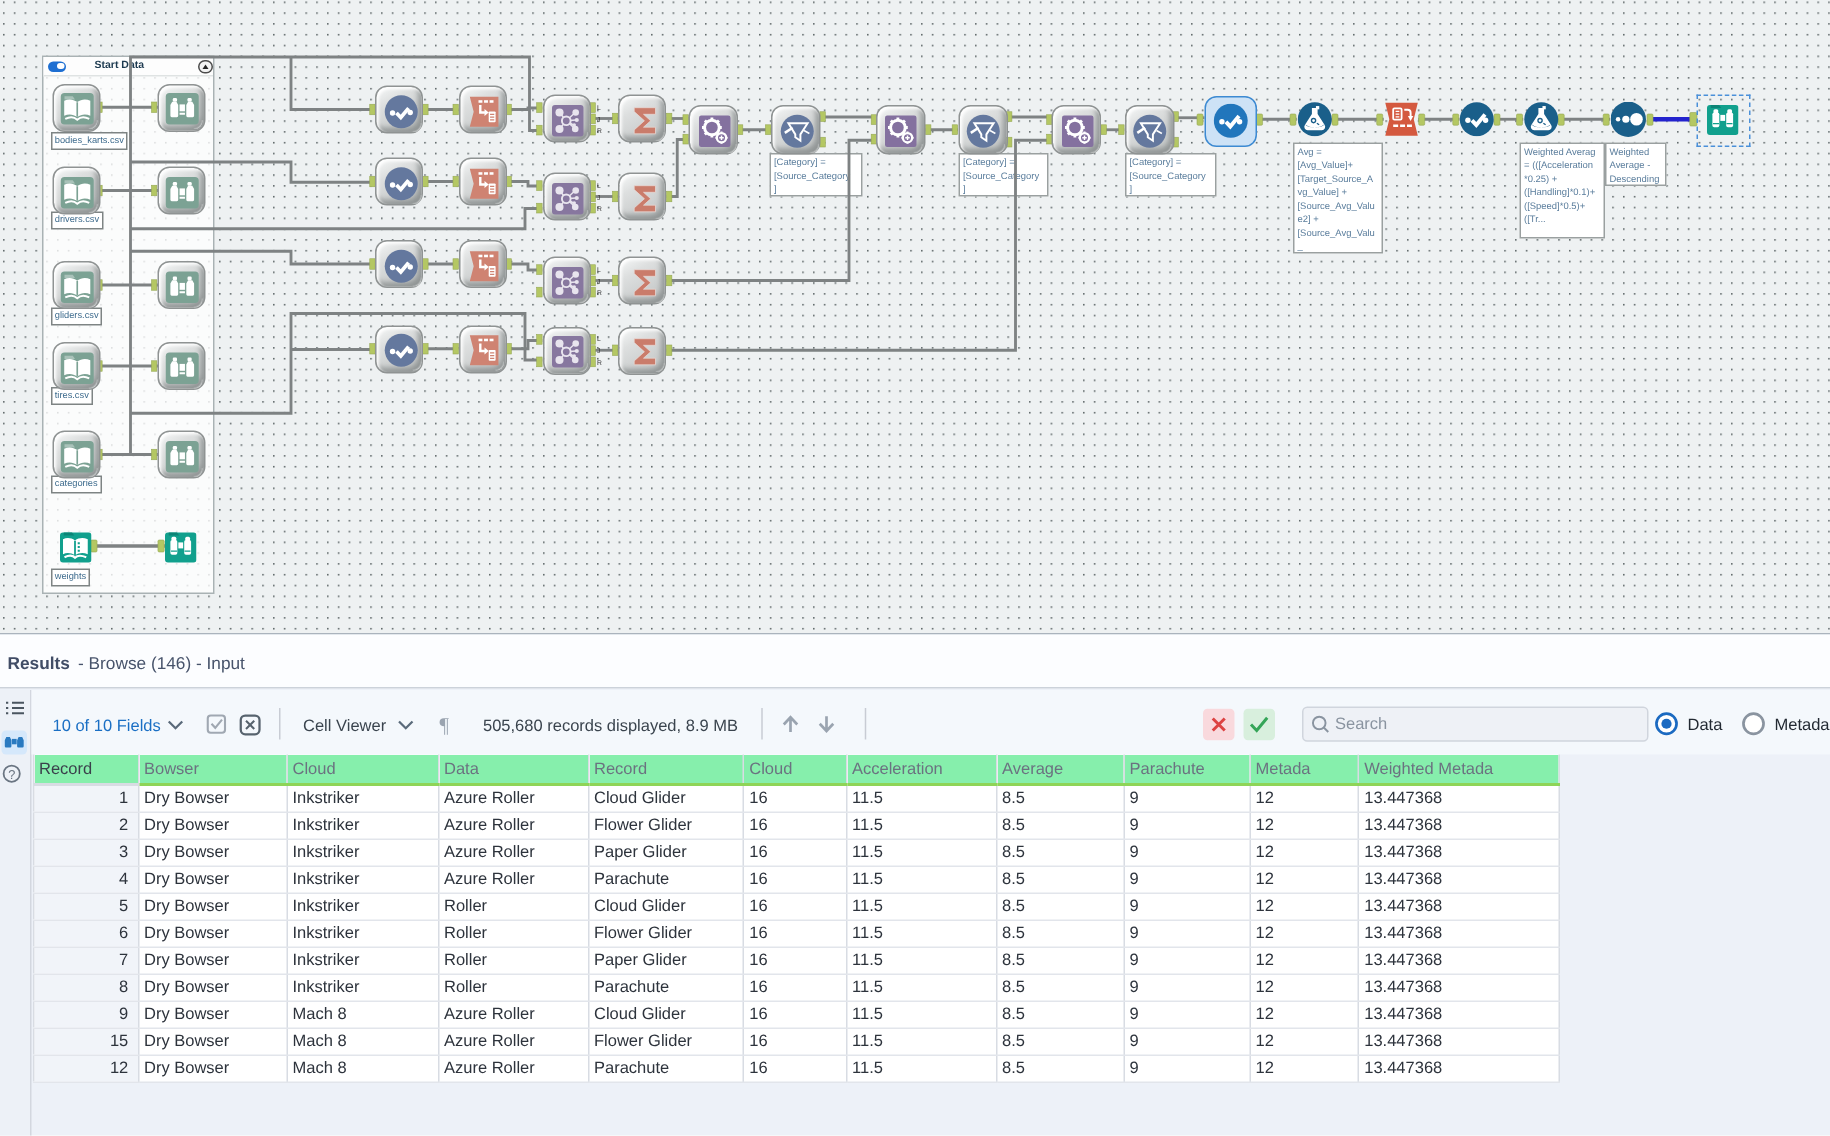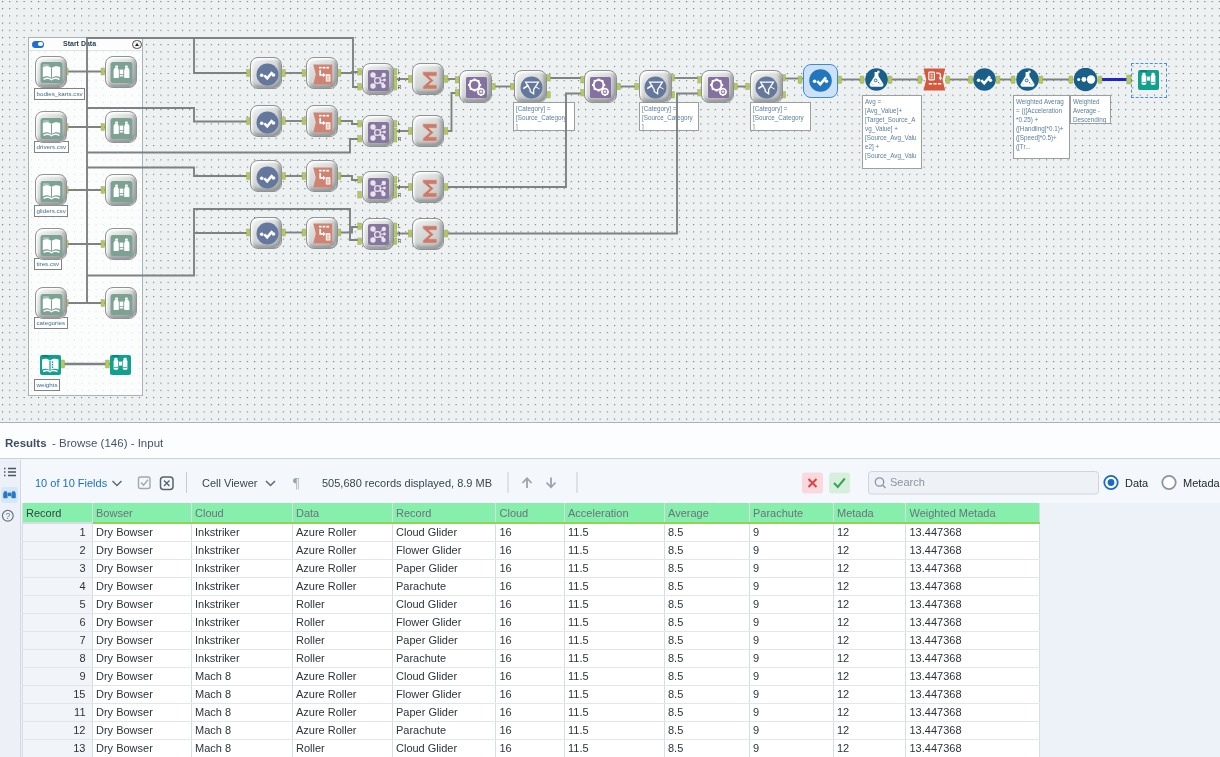--- a/index.html
+++ b/index.html
@@ -774,51 +774,25 @@
               <td>Azure Roller</td>
               <td>Flower Glider</td>
               <td>16</td>
               <td>11.5</td>
               <td>8.5</td>
               <td>9</td>
               <td>12</td>
               <td>13.447368</td>
             </tr>
         <tr>
-              <td class="rec">11</td>
-              <td>Dry Bowser</td>
-              <td>Mach 8</td>
-              <td>Azure Roller</td>
-              <td>Paper Glider</td>
-              <td>16</td>
-              <td>11.5</td>
-              <td>8.5</td>
-              <td>9</td>
-              <td>12</td>
-              <td>13.447368</td>
-            </tr>
-        <tr>
               <td class="rec">12</td>
               <td>Dry Bowser</td>
               <td>Mach 8</td>
               <td>Azure Roller</td>
               <td>Parachute</td>
-              <td>16</td>
-              <td>11.5</td>
-              <td>8.5</td>
-              <td>9</td>
-              <td>12</td>
-              <td>13.447368</td>
-            </tr>
-        <tr>
-              <td class="rec">13</td>
-              <td>Dry Bowser</td>
-              <td>Mach 8</td>
-              <td>Roller</td>
-              <td>Cloud Glider</td>
               <td>16</td>
               <td>11.5</td>
               <td>8.5</td>
               <td>9</td>
               <td>12</td>
               <td>13.447368</td>
             </tr>
       </tbody>
         </table>
     </div>

